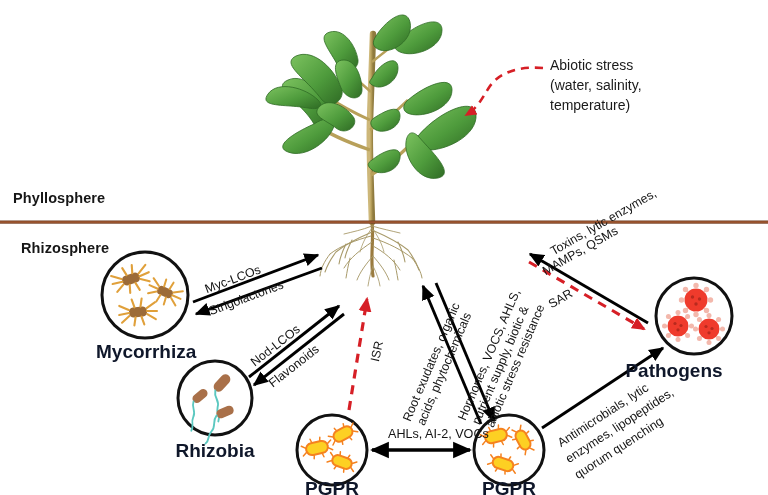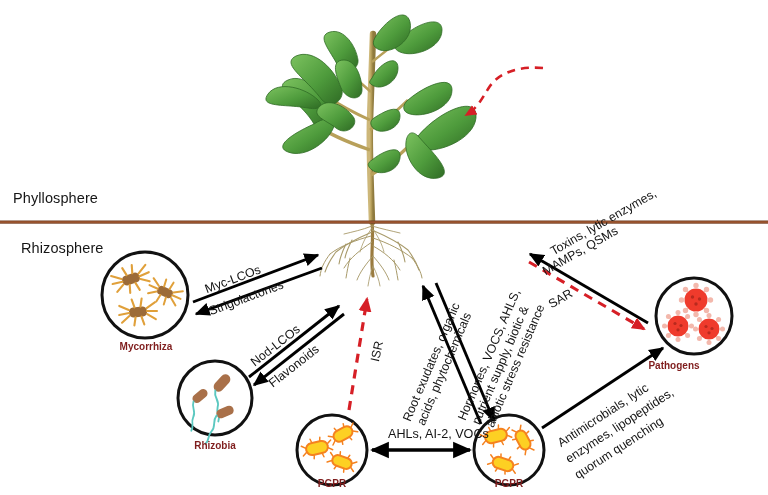--- a/index.html
+++ b/index.html
@@ -1,24 +1,24 @@
 <!DOCTYPE html>
 <html><head>
 <meta charset="utf-8">
 <style>
   html,body{margin:0;padding:0;background:#ffffff;}
   body{width:768px;height:495px;overflow:hidden;
        font-family:"Liberation Sans","DejaVu Sans",sans-serif;}
   #stage{position:relative;width:768px;height:495px;background:#fff;}
   #stage svg.layer{position:absolute;left:0;top:0;width:768px;height:495px;}
-  .zone-label{position:absolute;font-weight:normal;font-size:14.5px;color:#161616;
+  .zone-label{position:absolute;font-weight:bold;font-size:14.5px;color:#161616;
               letter-spacing:.1px;white-space:nowrap;}
   #phyllosphere-label{left:13px;top:190px;}
   #rhizosphere-label{left:13px;top:240px;margin-left:8px;}
-  .node-label{position:absolute;font-weight:bold;font-size:10px;color:#7f1d1d;
+  .node-label{position:absolute;font-weight:bold;font-size:19px;color:#0f172a;
               white-space:nowrap;text-align:center;}
   .stress-text{position:absolute;left:550px;top:55px;font-size:14px;color:#1a1a1a;
                line-height:20px;white-space:nowrap;}
   .edge-text{position:absolute;font-size:12.4px;color:#141414;white-space:nowrap;
              transform-origin:0 0;}
   .flat-text{position:absolute;font-size:12.6px;color:#141414;white-space:nowrap;}
 </style>
 </head>
 <body>
 
@@ -367,20 +367,25 @@
     <line x1="372" y1="450" x2="470" y2="450" stroke="#000" stroke-width="3.6" marker-start="url(#arrowBlack)" marker-end="url(#arrowBlack)"></line>
 
     <line x1="349" y1="410" x2="367" y2="299" stroke="#d61f26" stroke-width="3.2" stroke-dasharray="9,7" marker-end="url(#arrowRed)"></line>
 
     <line x1="529" y1="262" x2="644" y2="329" stroke="#d61f26" stroke-width="3" stroke-dasharray="9,7" marker-end="url(#arrowRed)"></line>
   </svg>
 
   <div class="zone-label" id="phyllosphere-label">Phyllosphere</div>
   <div class="zone-label" id="rhizosphere-label">Rhizosphere</div>
 
+  <div class="stress-text">
+    <div>Abiotic stress</div>
+    <div>(water, salinity,</div>
+    <div>temperature)</div>
+  </div>
 
   <div class="node-label" style="left:96px;top:341px;width:100px;">Mycorrhiza</div>
   <div class="node-label" style="left:170px;top:440px;width:90px;text-align:center;">Rhizobia</div>
   <div class="node-label" style="left:292px;top:478px;width:80px;">PGPR</div>
   <div class="node-label" style="left:469px;top:478px;width:80px;">PGPR</div>
   <div class="node-label" style="left:624px;top:360px;width:100px;">Pathogens</div>
 
   <div class="edge-text" style="left:203px;top:283px;transform:rotate(-20.5deg);">Myc-LCOs</div>
 
   <div class="edge-text" style="left:207px;top:305px;transform:rotate(-20.5deg);">Strigolactones</div>

